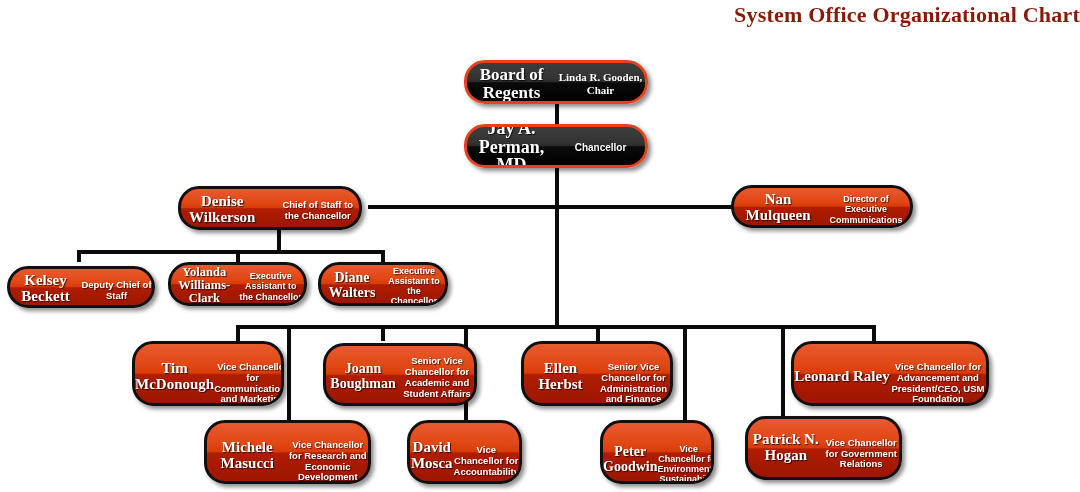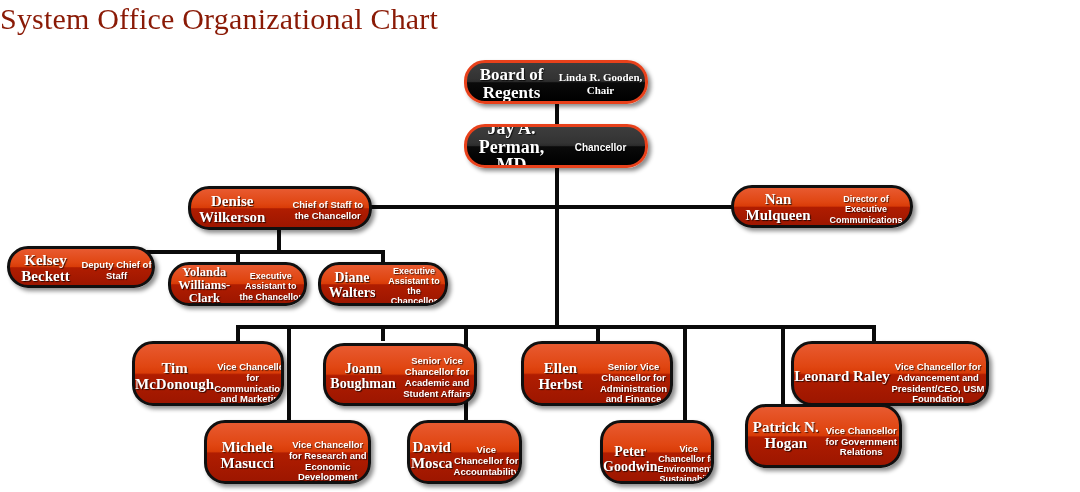--- a/index.html
+++ b/index.html
@@ -19,24 +19,24 @@
     height: 492px;
     background: #ffffff;
   }
 
   
   .chart-title {
     position: absolute;
     left: 0;
     top: 2px;
     width: 1080px;
-    text-align: left;
+    text-align: right;
     font-family: "Liberation Serif", serif;
-    font-size: 30px;
-    font-weight: 400;
+    font-size: 22px;
+    font-weight: 700;
     color: #8a1a06;
     letter-spacing: 0.2px;
     text-shadow: 1px 1px 0 rgba(255,255,255,0.45);
   }
 
   
   .line {
     position: absolute;
     background: #0a0a0a;
   }
@@ -134,31 +134,31 @@
   <div class="node dark sz-lg" style="left:464px; top:60px; width:184px; height:44px; padding-top:3px;">
     <div class="nm">Board of Regents</div>
     <div class="ttl" style="font-family:'Liberation Serif',serif; font-size:11px;">Linda R. Gooden, Chair</div>
   </div>
 
   <div class="node dark sz-lg" style="left:464px; top:124px; width:184px; height:44px; padding-top:2px;">
     <div class="nm" style="font-size:18px;">Jay A. Perman, MD</div>
     <div class="ttl" style="font-size:10px; margin-top:2px;">Chancellor</div>
   </div>
 
-  <div class="node red sz-md" style="left:188px; top:186px; width:184px; height:44px; padding-top:3px;gap:13px;">
+  <div class="node red sz-md" style="left:178px; top:186px; width:184px; height:44px; padding-top:3px;gap:13px;">
     <div class="nm">Denise Wilkerson</div>
     <div class="ttl" style="margin-top:3px;">Chief of Staff to the Chancellor</div>
   </div>
 
   <div class="node red sz-md" style="left:731px; top:185px; width:182px; height:43px; padding-top:3px;">
     <div class="nm">Nan Mulqueen</div>
     <div class="ttl" style="margin-top:3px; font-size:9px;">Director of Executive Communications</div>
   </div>
 
-  <div class="node red sz-md" style="left:7px; top:246px; width:148px; height:42px; padding-top:4px;">
+  <div class="node red sz-md" style="left:7px; top:266px; width:148px; height:42px; padding-top:4px;">
     <div class="nm">Kelsey Beckett</div>
     <div class="ttl" style="margin-top:4px;">Deputy Chief of Staff</div>
   </div>
 
   <div class="node red sz-sm" style="left:168px; top:262px; width:139px; height:44px; padding-top:3px;">
     <div class="nm" style="font-size:12.5px;">Yolanda Williams-Clark</div>
     <div class="ttl" style="margin-top:2px;">Executive Assistant to the Chancellor</div>
   </div>
 
   <div class="node red sz-sm" style="left:318px; top:262px; width:130px; height:44px; padding-top:3px;">
@@ -194,18 +194,18 @@
   <div class="node red sz-md" style="left:407px; top:420px; width:115px; height:64px; padding-top:7px;">
     <div class="nm">David Mosca</div>
     <div class="ttl" style="margin-top:12px;">Vice Chancellor for Accountability</div>
   </div>
 
   <div class="node red sz-sm" style="left:600px; top:420px; width:114px; height:64px; padding-top:16px;">
     <div class="nm" style="font-size:14px;">Peter Goodwin</div>
     <div class="ttl" style="margin-top:8px;">Vice Chancellor for Environmental Sustainability</div>
   </div>
 
-  <div class="node red sz-md" style="left:745px; top:404px; width:157px; height:64px; ">
+  <div class="node red sz-md" style="left:745px; top:416px; width:157px; height:64px; ">
     <div class="nm">Patrick N. Hogan</div>
     <div class="ttl" style="margin-top:12px;">Vice Chancellor for Government Relations</div>
   </div>
 
 </div>
 
 </body></html>

